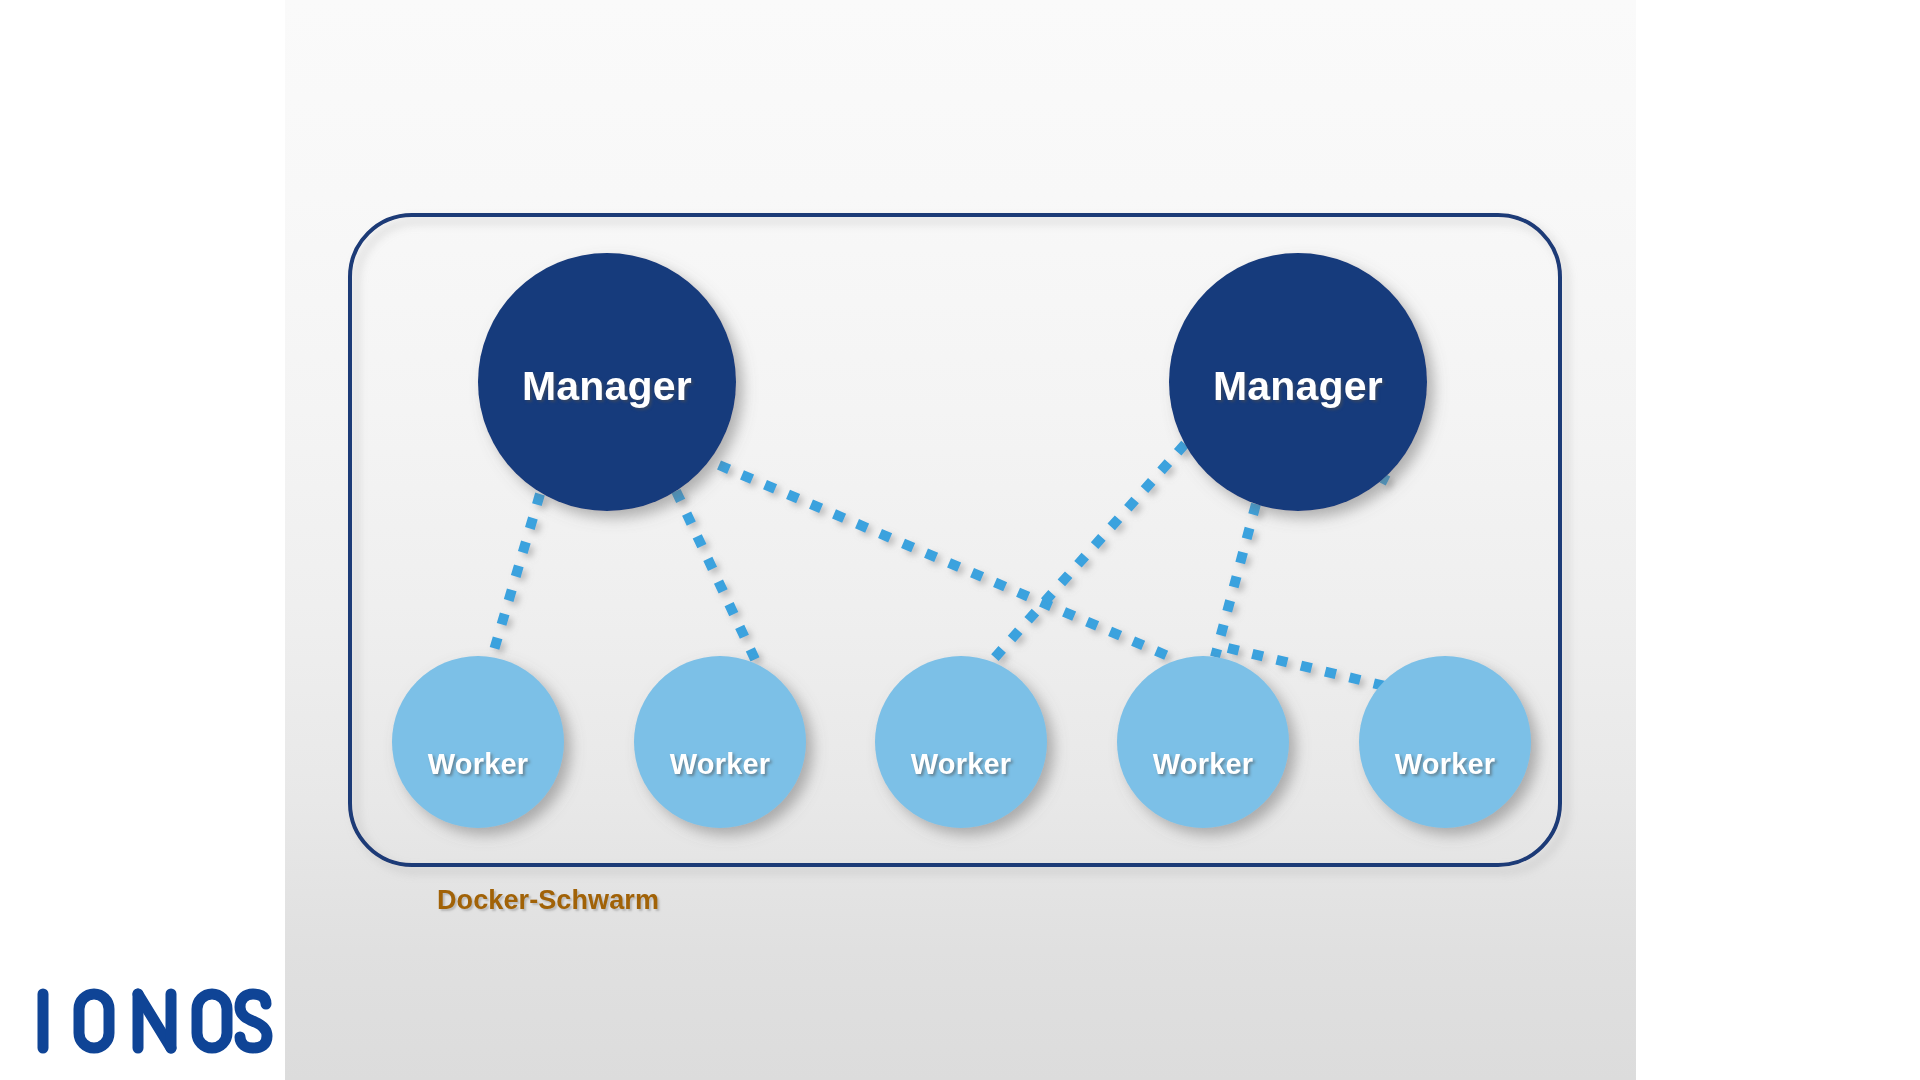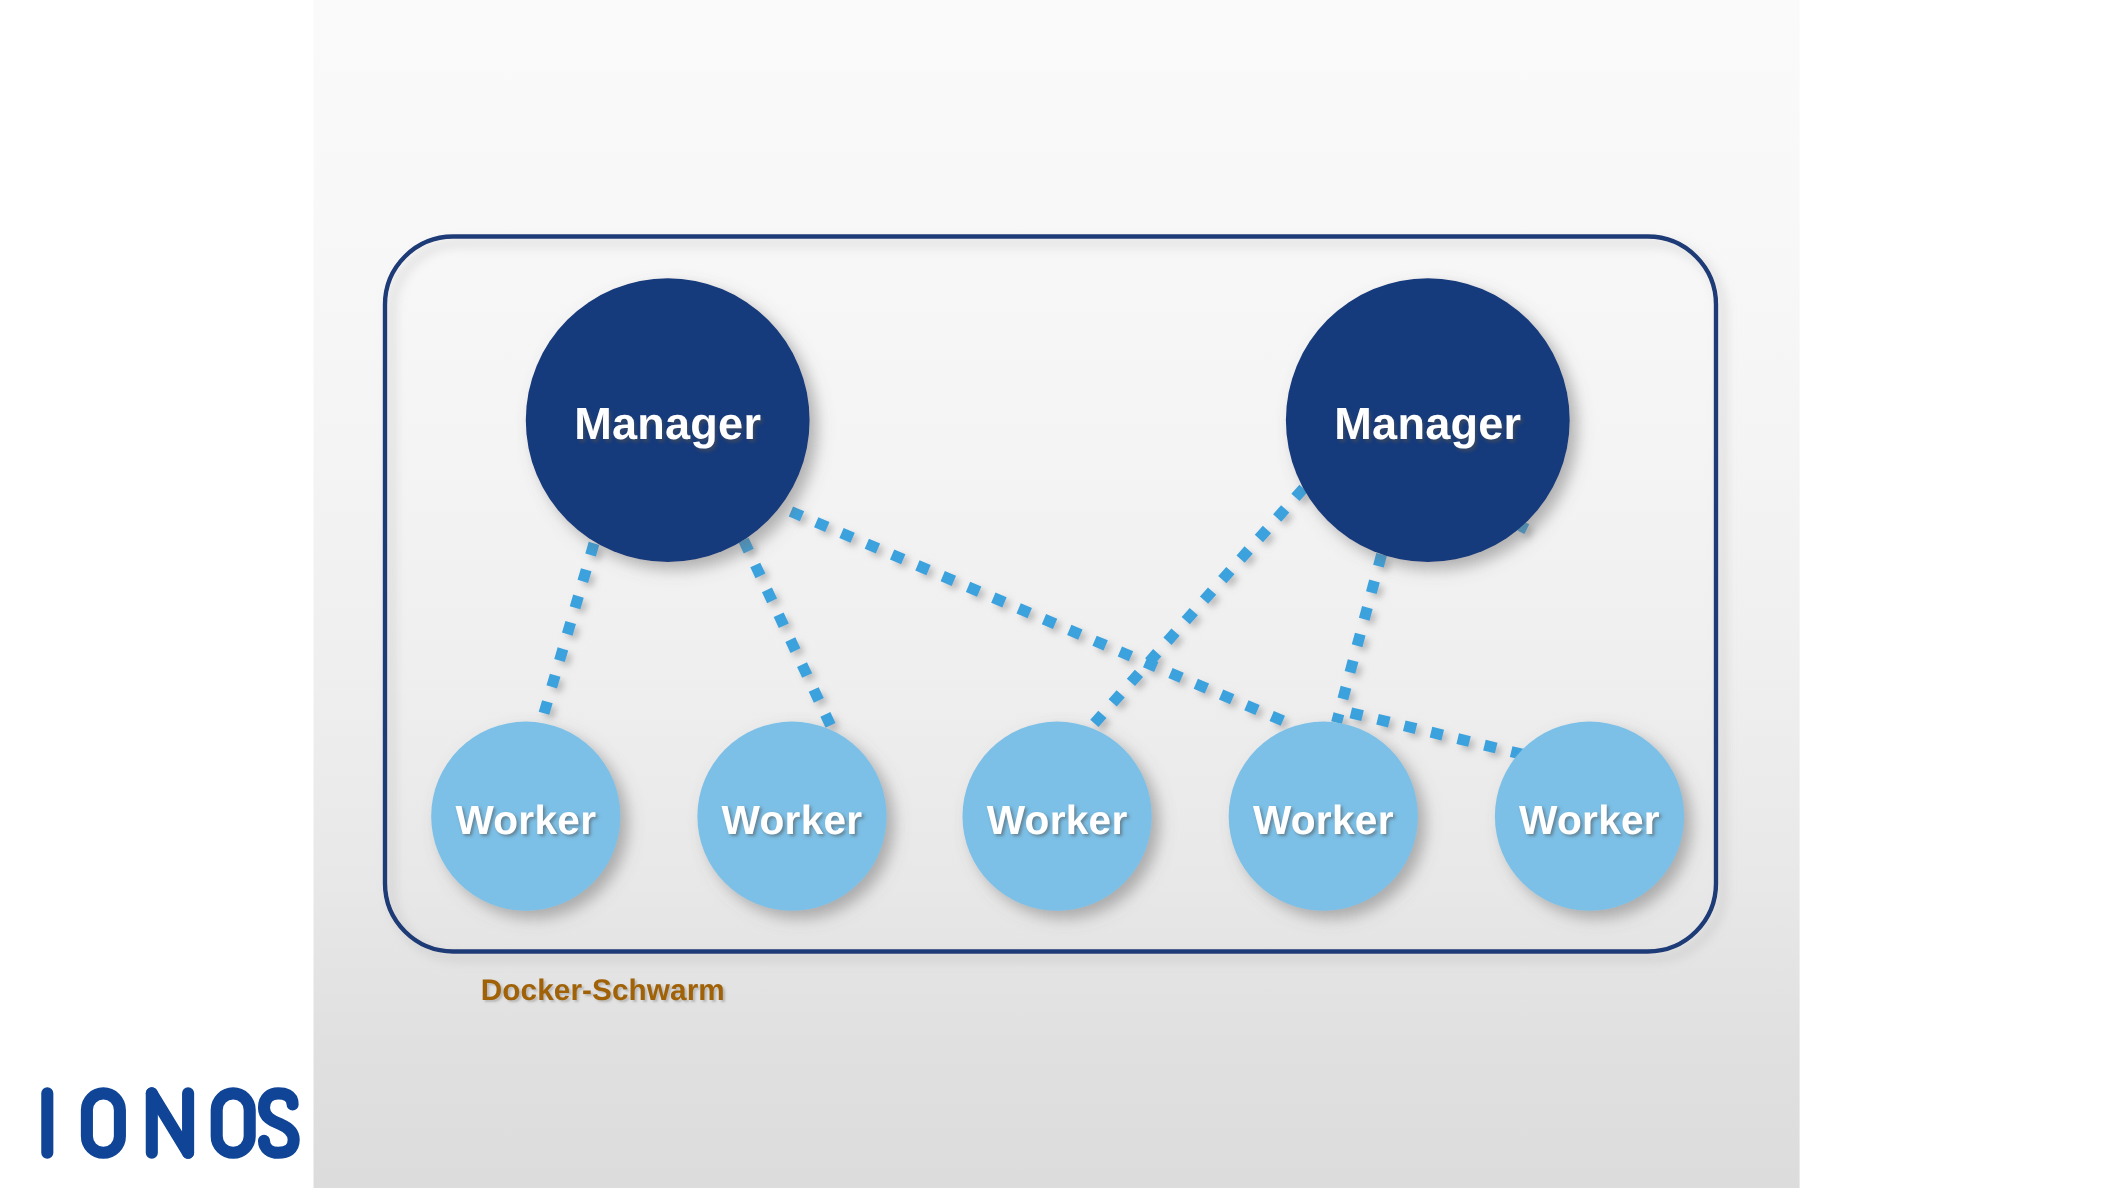--- a/index.html
+++ b/index.html
@@ -33,21 +33,21 @@
     position:absolute;
     color:#ffffff;
     font-weight:700;
     text-align:center;
     white-space:nowrap;
     text-shadow:2px 2px 3px rgba(80,80,80,.55);
     pointer-events:none;
     transform:translate(-50%,-50%);
   }
   .manager-label{ font-size:41px; letter-spacing:.2px; }
-  .worker-label { font-size:37px; letter-spacing:.2px; }
+  .worker-label { font-size:29px; letter-spacing:.2px;margin-top:18px; }
 
   
   #group-caption{
     position:absolute;
     left:437px; top:885px;
     font-size:27px; font-weight:700;
     color:#a16207;
     letter-spacing:.1px;
     text-shadow:2px 2px 2px rgba(150,150,150,.55);
     white-space:nowrap;

